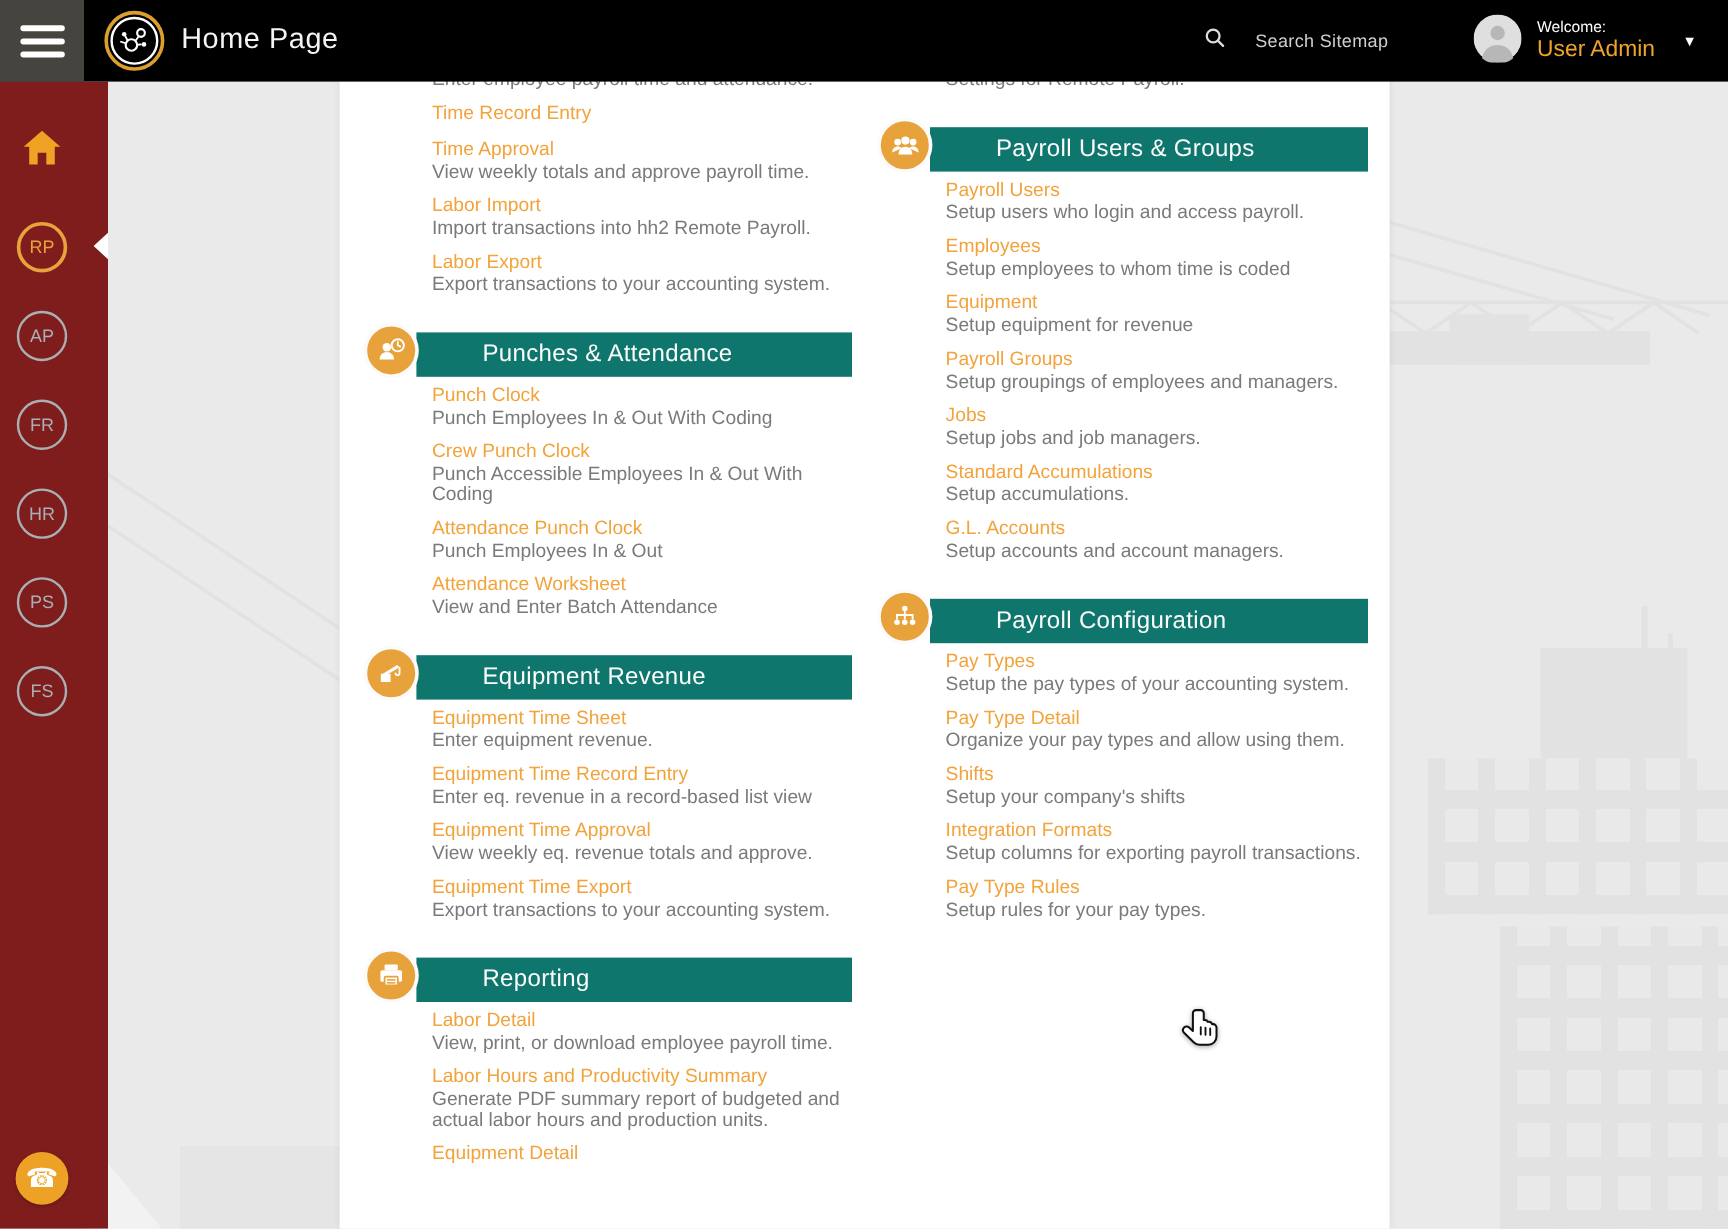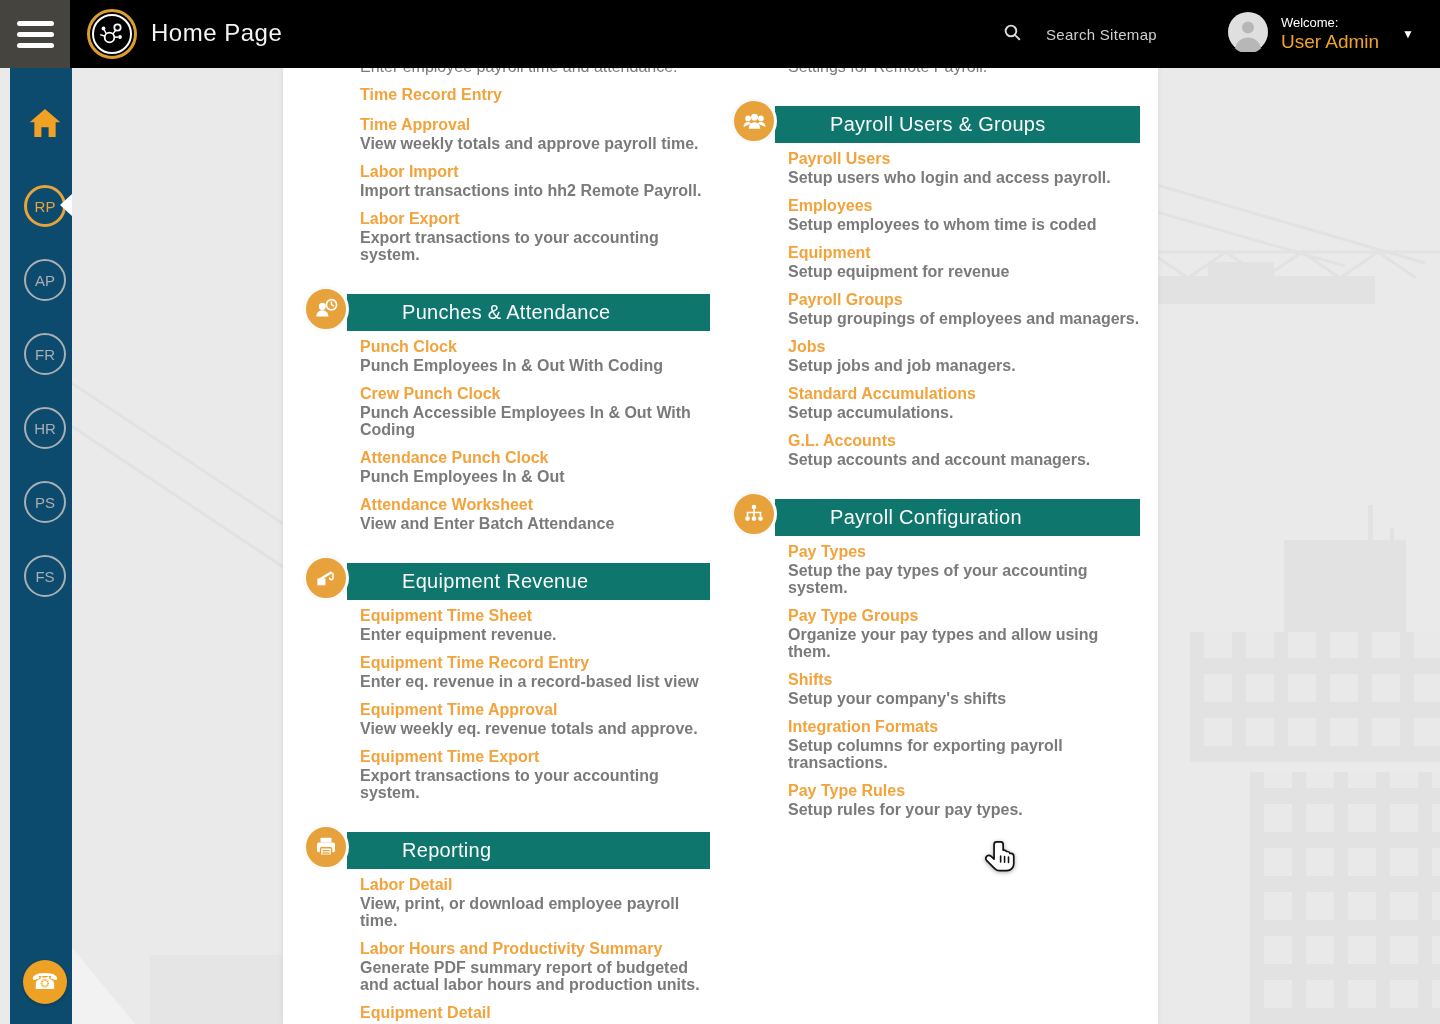--- a/index.html
+++ b/index.html
@@ -30,41 +30,41 @@
   .search input { background:transparent; border:none; outline:none; color:#E0E0E0; font-size:15px; width:150px;
     font-family:"Liberation Sans", sans-serif; letter-spacing:0.3px; }
   .search input::placeholder { color:#CFCFCF; opacity:1; }
   .user-menu { position:absolute; right:26px; top:0; height:68px; display:flex; align-items:center; gap:13px; cursor:pointer; }
   .welcome { display:flex; flex-direction:column; line-height:1.15; }
   .welcome .w1 { color:#FFFFFF; font-size:13px; }
   .welcome .w2 { color:#EFA32C; font-size:19px; }
   .caret { color:#FFFFFF; font-size:12px; margin-left:10px; }
 
   
-  .sidebar { position:absolute; left:0; top:68px; width:62px; height:956px; background:#0c4a6e; z-index:25;margin-left:10px; }
+  .sidebar { position:absolute; left:0; top:68px; width:90px; height:956px; background:#7f1d1d; z-index:25; }
   .home-btn { position:absolute; left:17px; top:37px; cursor:pointer; }
   .badge { position:absolute; left:14px; width:42px; height:42px; border-radius:50%;
     border:2px solid #A9AFB2; color:#A9AFB2; display:flex; align-items:center; justify-content:center;
     font-size:15px; cursor:pointer; }
   .badge.active { border:3px solid #E8A33D; color:#E8A33D; }
   .rp-marker { position:absolute; right:0; width:0; height:0;
     border-top:11px solid rgba(0,0,0,0); border-bottom:11px solid rgba(0,0,0,0); border-right:12px solid #FFFFFF; }
   .phone-btn { position:absolute; left:13px; top:892px; width:44px; height:44px; border-radius:50%;
     background:#EDA226; display:flex; align-items:center; justify-content:center; cursor:pointer;
     color:#FFFFFF; font-size:22px; box-shadow:0 1px 3px rgba(0,0,0,0.25); }
 
   
   .panel { position:absolute; left:283px; top:0; width:875px; height:1024px; background:#FFFFFF; z-index:10;
     box-shadow:0 0 6px rgba(0,0,0,0.07); }
   .col { position:absolute; top:0; }
   .col-left  { left:77px;  width:350px; }
   .col-right { left:505px; width:352px; }
   .clipped-desc { margin-top:58px; margin-bottom:11px; }
   .desc { font-size:16px; line-height:17px; color:#7A7A7A; }
-  .item { margin-bottom:11px;font-weight:bold; }
+  .item { margin-bottom:11px; }
   .item-link { display:inline-block; color:#F2A33C; font-size:16px; line-height:17px; margin-bottom:2px;
     cursor:pointer; text-decoration:none; }
   .section { margin-top:31px; }
   .section-banner { position:relative; margin-left:-13px; width:calc(100% + 13px); height:37px;
     background:#0f766e; display:flex; align-items:center; padding-left:55px; margin-bottom:7px; }
   .section-icon { position:absolute; left:-44px; top:-8px; width:46px; height:46px; border-radius:50%;
     background:#E8A23B; border:3px solid #FBFBFB; display:flex; align-items:center; justify-content:center; }
   .banner-title { color:#FCFCFC; font-size:20px; letter-spacing:0.3px; }
 
   
@@ -188,21 +188,21 @@
               <circle cx="13" cy="6" r="2.3" fill="#fff"></circle>
               <path d="M13 8.3v3.2M6.5 15.2v-3.7h13v3.7M13 15.2v-3.2" stroke="#fff" stroke-width="1.6" fill="none"></path>
               <circle cx="6.5" cy="17.6" r="2.3" fill="#fff"></circle>
               <circle cx="13" cy="17.6" r="2.3" fill="#fff"></circle>
               <circle cx="19.5" cy="17.6" r="2.3" fill="#fff"></circle>
             </svg>
           </div>
           <span class="banner-title">Payroll Configuration</span>
         </div>
         <div class="item"><a class="item-link">Pay Types</a><div class="desc">Setup the pay types of your accounting system.</div></div>
-        <div class="item"><a class="item-link">Pay Type Groups</a><div class="desc">Organize your pay types and allow using them.</div></div>
+        <div class="item"><a class="item-link">Pay Type Detail</a><div class="desc">Organize your pay types and allow using them.</div></div>
         <div class="item"><a class="item-link">Shifts</a><div class="desc">Setup your company's shifts</div></div>
         <div class="item"><a class="item-link">Integration Formats</a><div class="desc">Setup columns for exporting payroll transactions.</div></div>
         <div class="item"><a class="item-link">Pay Type Rules</a><div class="desc">Setup rules for your pay types.</div></div>
       </div>
     </div>
 </div>
 
 <div class="header">
   <div class="burger-cell">
     <span>

